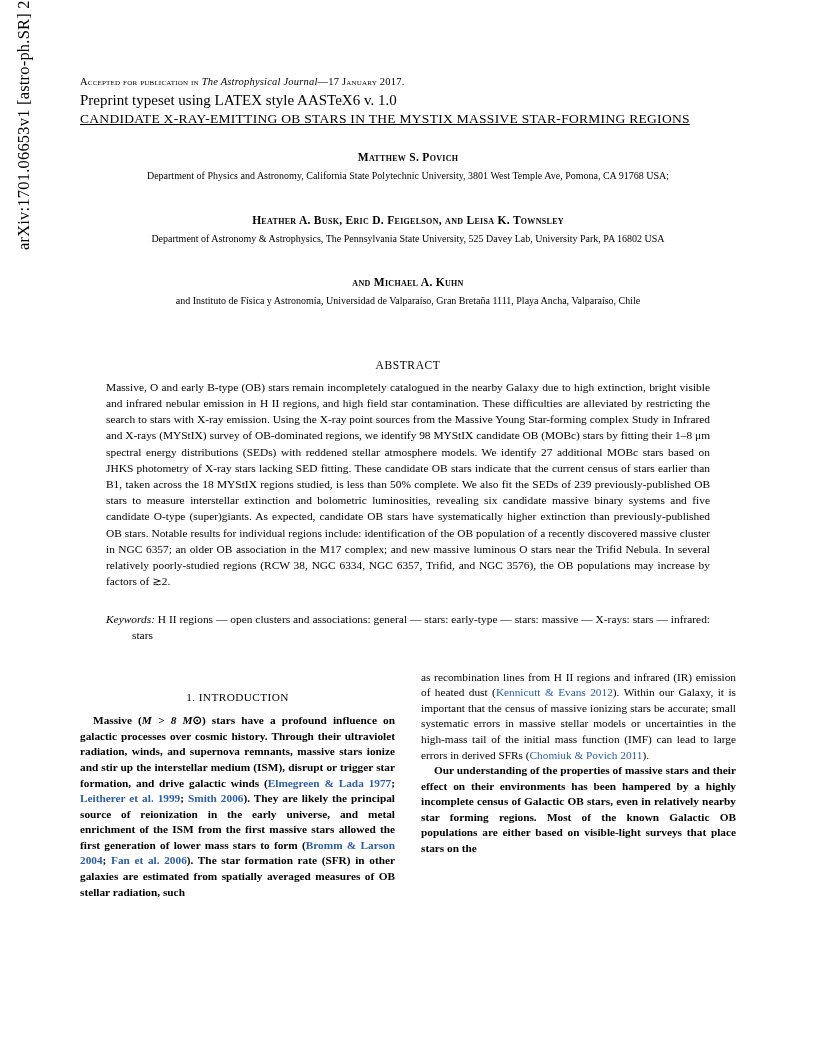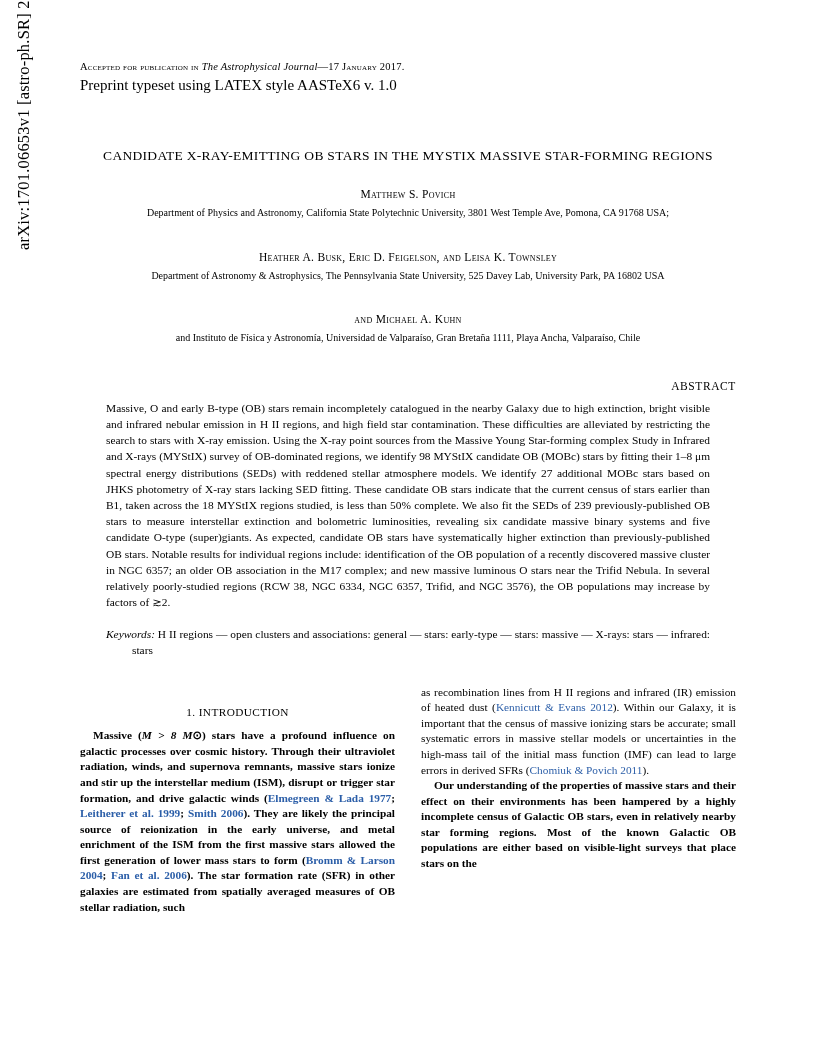--- a/index.html
+++ b/index.html
@@ -39,79 +39,80 @@
     position: absolute;
     left: 80px;
     top: 60px;
     width: 656px;
   }
   .journal-line {
     font-size: 10.5px;
     line-height: 1.35;
     font-variant: small-caps;
     letter-spacing: 0.2px;
+    margin-top: 15px;
   }
   .journal-line .italic {
     font-style: italic;
     font-variant: normal;
   }
   .preprint-line {
     font-size: 15px;
     line-height: 1.35;
     margin-top: 1px;
     font-variant: normal;
   }
   .title {
-    text-align: center;
     font-size: 13.5px;
     font-variant: small-caps;
     letter-spacing: 0.3px;
-    margin-top: 52px;
     line-height: 1.4;
+    text-decoration: underline;
   }
   .author-block {
     text-align: center;
     margin-top: 22px;
   }
   .author-names {
     font-size: 11.5px;
     font-variant: small-caps;
     letter-spacing: 0.3px;
+    font-weight: bold;
   }
   .affil {
     font-size: 10px;
     margin-top: 6px;
     line-height: 1.45;
   }
   .email {
     font-size: 9.6px;
     margin-top: 2px;
   }
   .author-block.second { margin-top: 30px; }
   .author-block.third { margin-top: 30px; }
 
   .abstract-head {
-    text-align: right;
+    text-align: center;
     font-size: 11.5px;
-    margin-top: 34px;
+    margin-top: 50px;
     letter-spacing: 0.6px;
   }
   .abstract-body {
     font-size: 11.4px;
     line-height: 1.42;
     text-align: justify;
     margin-top: 8px;
     padding: 0 26px;
     text-indent: 0;
   }
   .keywords {
     font-size: 11.4px;
     line-height: 1.42;
     text-align: justify;
-    margin-top: 16px;
+    margin-top: 22px;
     padding: 0 26px 0 52px;
     text-indent: -26px;
   }
   .keywords .kw-label { font-style: italic; }
 
   .columns {
     margin-top: 26px;
     display: flex;
     gap: 26px;
   }

